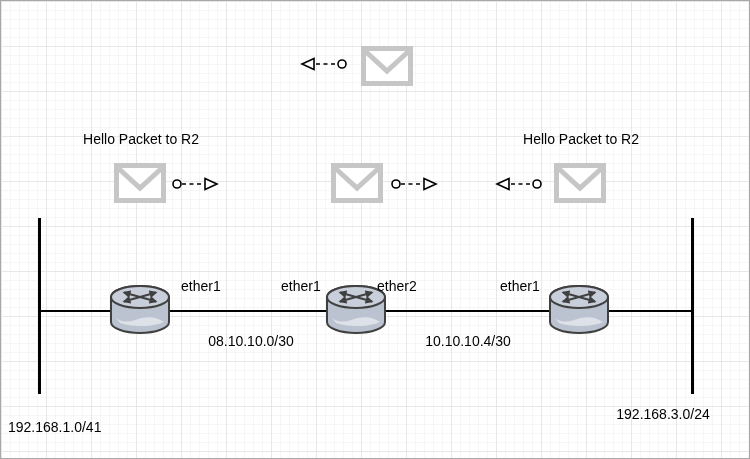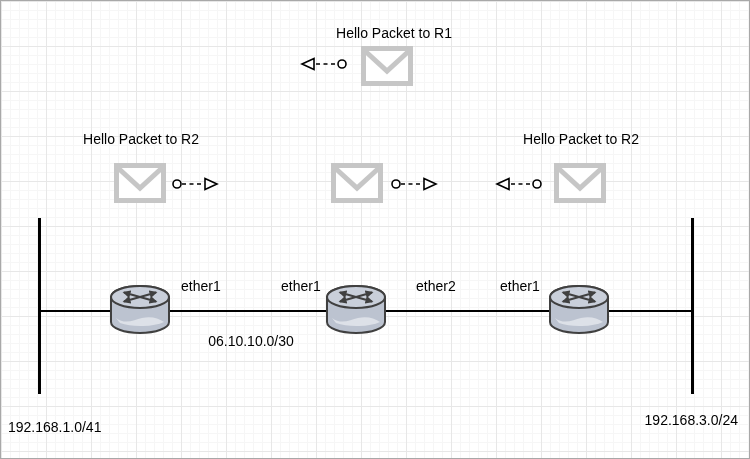--- a/index.html
+++ b/index.html
@@ -14,21 +14,21 @@
       linear-gradient(var(--grid-minor, #f6f6f6) 1px, transparent 1px),
       linear-gradient(90deg, var(--grid-minor, #f6f6f6) 1px, transparent 1px);
     background-size:45px 45px, 45px 45px, 9px 9px, 9px 9px;
     font-family:"Liberation Sans", sans-serif;
     font-size:14px;
     color:var(--text, #000);
     overflow:hidden;
   }
   .lbl{position:absolute;white-space:nowrap;line-height:15px;text-align:center;}
   .ctr{text-align:center;}
-  .rgt{text-align:right;margin-top:6px;}
+  .rgt{text-align:center;}
 
   
   .pl1{left:243px;top:25px;width:300px;}
   .pl2{left:-10px;top:131px;width:300px;}
   .pl3{left:206px;top:131px;width:300px;}
   .pl4{left:430px;top:131px;width:300px;}
 
   
   .env{position:absolute;width:52px;height:40px;}
   .env rect{fill:#ffffff;stroke:var(--envelope, #c6c6c6);stroke-width:5;}
@@ -60,21 +60,21 @@
   .r3{left:547px;top:283px;}
   .router .body{fill:var(--router-fill, #bcc3d0);stroke:var(--router-stroke, #404040);stroke-width:2;}
   .router .shine{fill:var(--router-shine, #dde1e8);stroke:none;}
   .router .top{fill:var(--router-top, #c9cfda);stroke:var(--router-stroke, #404040);stroke-width:2;}
   .router .xarrow{stroke:var(--router-stroke, #404040);stroke-width:2;fill:none;}
   .ah-path{fill:var(--router-stroke, #404040);}
 
   
   .if1{left:180px;top:278px;}
   .if2{left:280px;top:278px;}
-  .if3{left:415px;top:278px;}
+  .if3{left:376px;top:278px;}
   .if4{left:499px;top:278px;}
 
   
   .sn1{left:150px;top:333px;width:200px;}
   .sn2{left:367px;top:333px;width:200px;}
 
   
   .lan1{left:7px;top:419px;}
   .lan2{left:587px;top:406px;width:150px;}
 </style>
@@ -84,21 +84,20 @@
 <svg width="0" height="0" style="position:absolute" aria-hidden="true">
   <defs>
     <marker id="rtr-ah" markerWidth="8" markerHeight="8" refX="6.5" refY="4" orient="auto-start-reverse" markerUnits="userSpaceOnUse">
       <path class="ah-path" d="M0,0 L8,4 L0,8 Z"></path>
     </marker>
   </defs>
 </svg>
 
 <div class="canvas">
 
-  <div class="lbl ctr pl1">Hello Packet to R1</div>
   <div class="lbl ctr pl2">Hello Packet to R2</div>
   <div class="lbl ctr pl4">Hello Packet to R2</div>
 
   <svg class="env e1" viewBox="0 0 52 40">
     <rect x="2.5" y="2.5" width="47" height="35"></rect>
       <polyline points="3.5,4.5 26,25 48.5,4.5"></polyline>
   </svg>
   <svg class="env e2" viewBox="0 0 52 40">
     <rect x="2.5" y="2.5" width="47" height="35"></rect>
       <polyline points="3.5,4.5 26,25 48.5,4.5"></polyline>
@@ -157,18 +156,19 @@
     <ellipse class="top" cx="31" cy="13" rx="29" ry="11"></ellipse>
     <line class="xarrow" x1="15" y1="17.5" x2="47" y2="8.5" marker-start="url(#rtr-ah)" marker-end="url(#rtr-ah)"></line>
     <line class="xarrow" x1="15" y1="8.5" x2="47" y2="17.5" marker-start="url(#rtr-ah)" marker-end="url(#rtr-ah)"></line>
   </svg>
 
   <div class="lbl if1">ether1</div>
   <div class="lbl if2">ether1</div>
   <div class="lbl if3">ether2</div>
   <div class="lbl if4">ether1</div>
 
-  <div class="lbl ctr sn1">06.10.10.0/30</div>
+  <div class="lbl ctr sn1">08.10.10.0/30</div>
+  <div class="lbl ctr sn2">10.10.10.4/30</div>
 
   <div class="lbl lan1">192.168.1.0/41</div>
   <div class="lbl rgt lan2">192.168.3.0/24</div>
 
 </div>
 
 </body></html>

